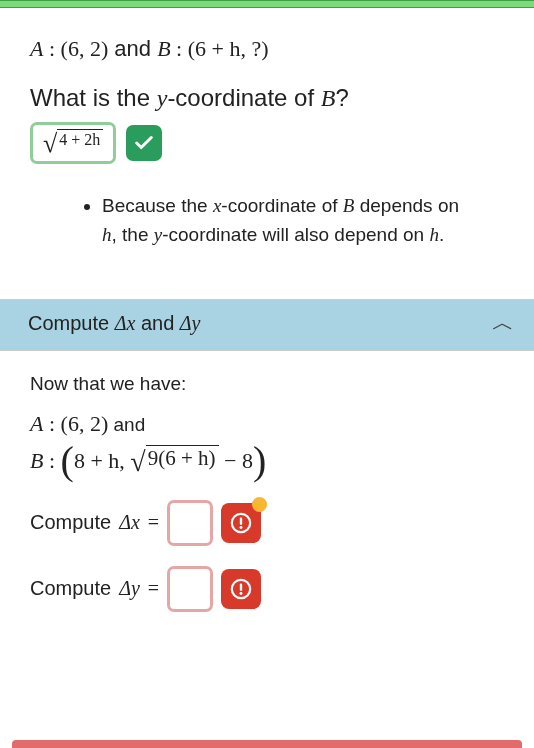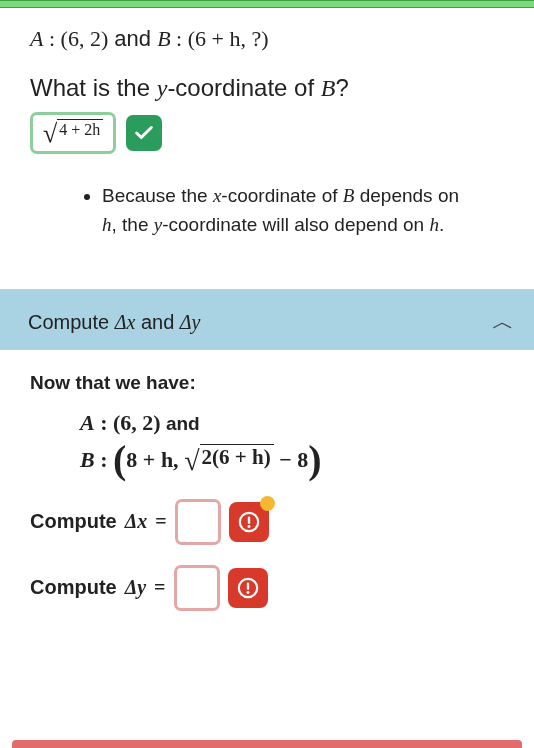--- a/index.html
+++ b/index.html
@@ -13,21 +13,21 @@
     overflow: hidden;
     position: relative;
   }
   .top-bar {
     height: 8px;
     background: #7ed97e;
     border-top: 1px solid #3fa03f;
     border-bottom: 1px solid #3fa03f;
   }
   .section-a {
-    padding: 18px 30px 20px 30px;
+    padding: 28px 30px 20px 30px;
   }
   .math-ital { font-family: "Times New Roman", serif; font-style: italic; }
   .math-rom { font-family: "Times New Roman", serif; }
   .line1 { font-size: 22px; }
   .q1 { margin-top: 22px; font-size: 24px; }
   .answer-row {
     margin-top: 10px;
     display: flex;
     align-items: center;
     gap: 10px;
@@ -67,36 +67,34 @@
   .check-badge svg { width: 22px; height: 22px; }
   .bullet-block {
     margin: 28px 30px 0 50px;
     font-size: 19px;
     line-height: 1.5;
   }
   .bullet-block ul { list-style: disc; padding-left: 22px; }
   .section-header {
     margin-top: 30px;
     background: #a9d3e3;
-    padding: 17px 20px 12px 28px;
+    padding: 8px 20px 12px 28px;
     font-size: 20px;
     display: flex;
     align-items: center;
     justify-content: space-between;
     border-top: 1px solid #ccc;
     border-bottom: 1px solid #ccc;
   }
   .section-header .chev { font-size: 22px; color: #444; }
   .section-b {
     padding: 22px 30px 0 30px;
-    font-weight: bold;
   }
   .ab-block {
     margin-top: 10px;
-    margin-left: 50px;
     font-size: 22px;
     line-height: 1.7;
   }
   .paren-lg {
     font-family: "Times New Roman", serif;
     font-size: 40px;
     line-height: 0;
     position: relative;
     top: 6px;
   }
@@ -184,21 +182,21 @@
 <div class="section-b">
   <div>Now that we have:</div>
 
   <div class="ab-block">
     <div>
       <span class="math-ital">A</span><span class="math-rom"> : (6, 2)</span><span style="font-size:19px;"> and</span>
     </div>
     <div>
       <span class="math-ital">B</span><span class="math-rom"> : </span><span class="paren-lg">(</span><span class="math-rom">8 + h, </span><span class="sqrt-wrap">
           <span class="sqrt-sign" style="font-size:28px;top:3px;">√</span>
-          <span class="sqrt-body math-rom" style="font-size:21px;">2(6 + h)</span>
+          <span class="sqrt-body math-rom" style="font-size:21px;">9(6 + h)</span>
         </span><span class="math-rom"> − 8</span><span class="paren-lg">)</span>
     </div>
   </div>
 
   <div class="compute-row">
     <span>Compute </span>
       <span class="math-ital">Δx</span>
       <span class="math-rom"> = </span>
     <div class="input-box"></div>
     <div class="err-badge">

